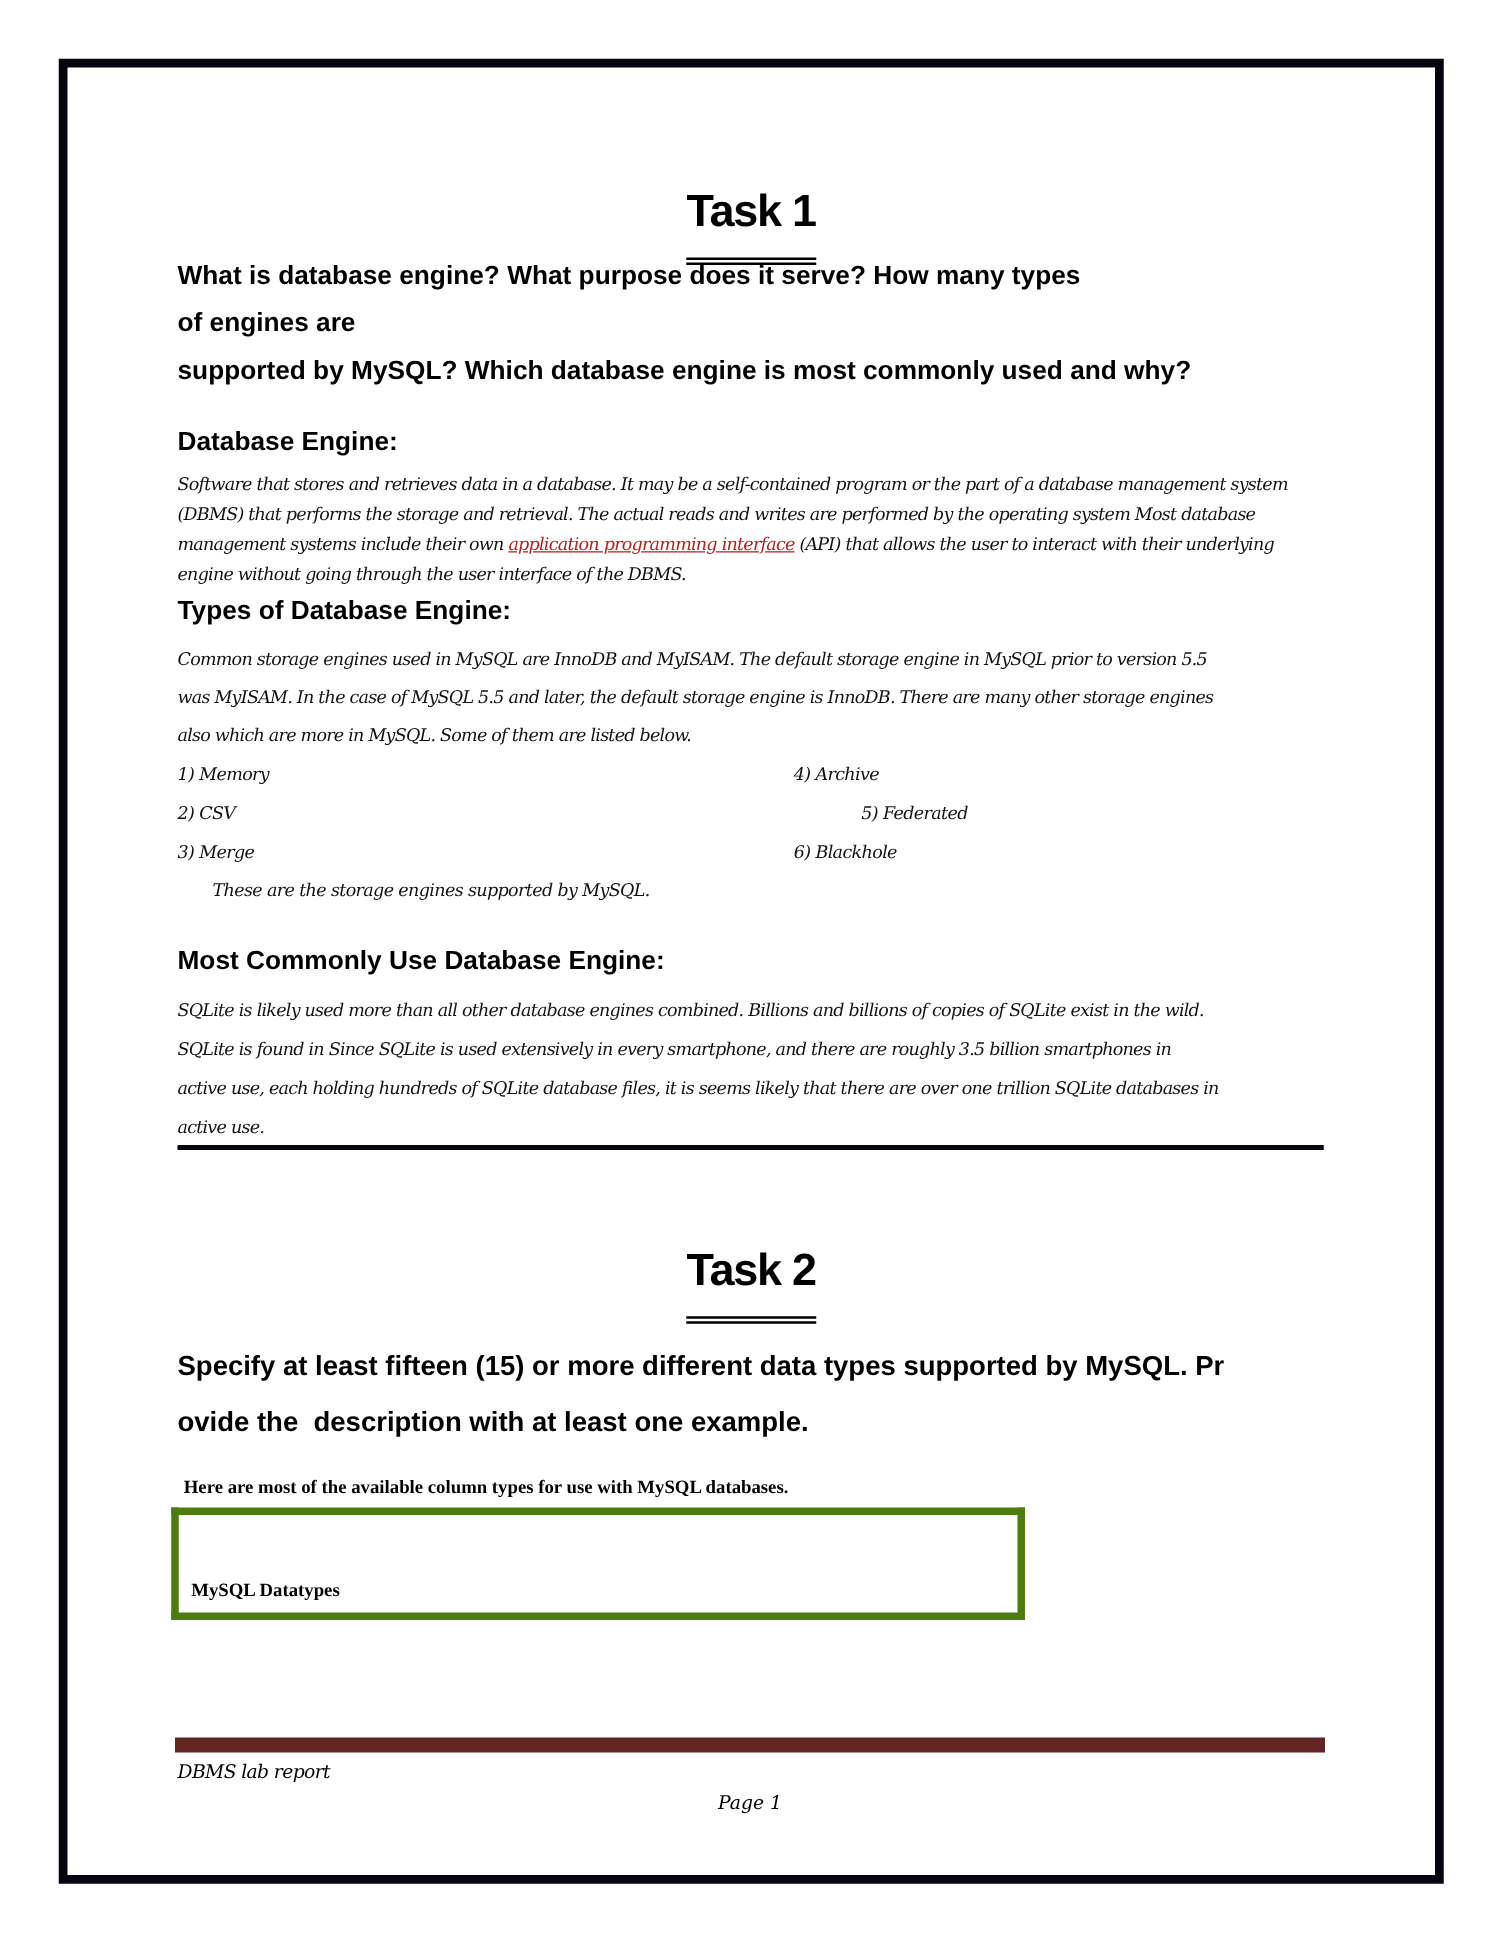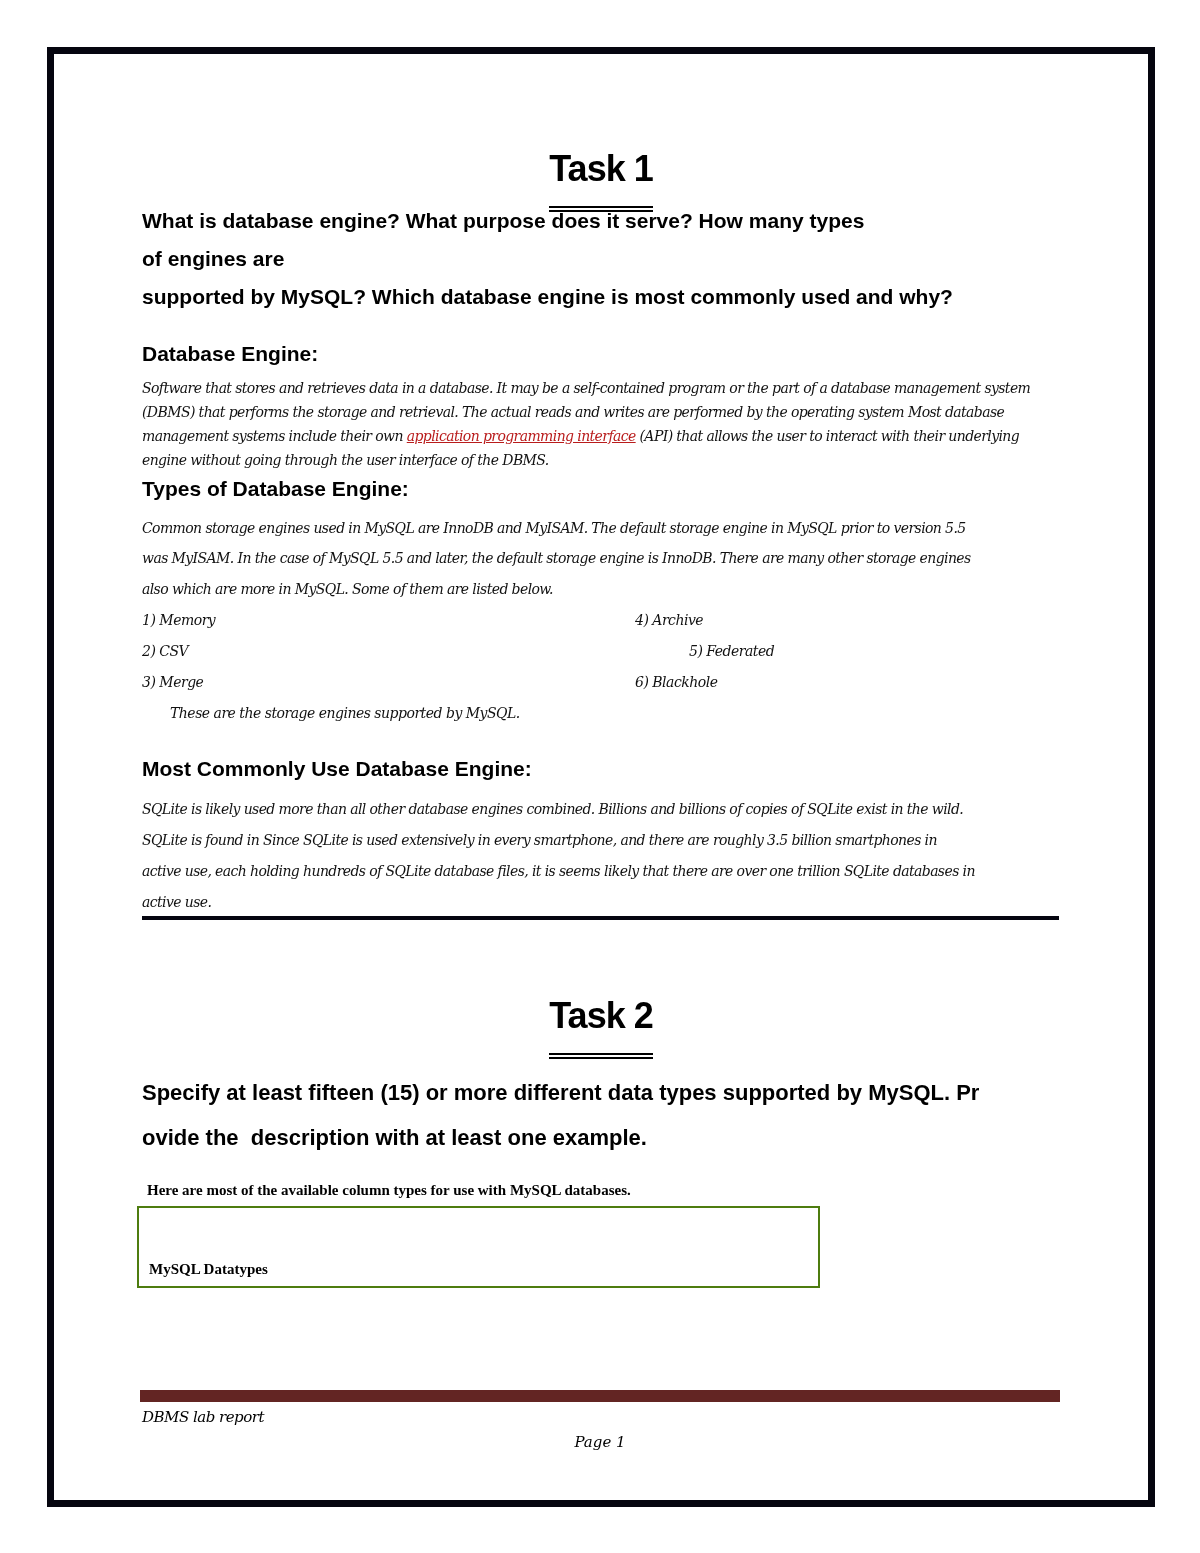--- a/index.html
+++ b/index.html
@@ -9,21 +9,21 @@
   .task-title { position: absolute; left: 0; width: 918px; text-align: center; font-family: "Liberation Sans", sans-serif; font-weight: bold; font-size: 36px; letter-spacing: -1px; }
   .task-title span { display: inline-block; border-bottom: 3px double #000; padding-bottom: 18px; line-height: 38px; text-decoration: none; border-bottom-width: 6px; }
   .question { position: absolute; left: 0; width: 918px; font-family: "Liberation Sans", sans-serif; font-weight: bold; font-size: 21px; line-height: 38px; }
   .heading { position: absolute; left: 0; font-family: "Liberation Sans", sans-serif; font-weight: bold; font-size: 21px; }
   .para { position: absolute; left: 0; width: 918px; font-family: "DejaVu Serif", serif; font-style: italic; font-size: 14px; color: #111; letter-spacing: -0.6px; }
   .para a { color: #b91c1c; text-decoration: underline; }
   .list-item { position: absolute; font-family: "DejaVu Serif", serif; font-style: italic; font-size: 14px; color: #111; letter-spacing: -0.5px; }
   .rule-black { position: absolute; left: 142px; top: 916px; width: 917px; height: 4px; background: #05050f; }
   .table-intro { position: absolute; left: 147px; top: 1182px; font-family: "Liberation Serif", serif; font-weight: bold; font-size: 15px; }
   table.dt { position: absolute; left: 137px; top: 1206px; width: 683px; border-collapse: collapse; font-family: "Liberation Serif", serif; font-weight: bold; font-size: 15px; }
-  table.dt td { border: 2px solid #4d7c0f; vertical-align: bottom; padding: 0 0 8px 10px; }
+  table.dt td { border: 6px solid #4d7c0f; vertical-align: bottom; padding: 0 0 8px 10px; }
   .tr-title td { height: 70px; }
   .tr-head td { height: 78px; letter-spacing: 2.5px; }
   .footer-bar { position: absolute; left: 140px; top: 1390px; width: 920px; height: 12px; background: #632523; }
   .footer-left { position: absolute; left: 142px; top: 1408px; font-family: "DejaVu Serif", serif; font-style: italic; font-size: 15px; letter-spacing: -0.5px; }
   .footer-page { position: absolute; left: 0; width: 1200px; top: 1433px; text-align: center; font-family: "DejaVu Serif", serif; font-style: italic; font-size: 15px; }
 </style>
 </head>
 <body>
 
 <div class="page-border"></div>

